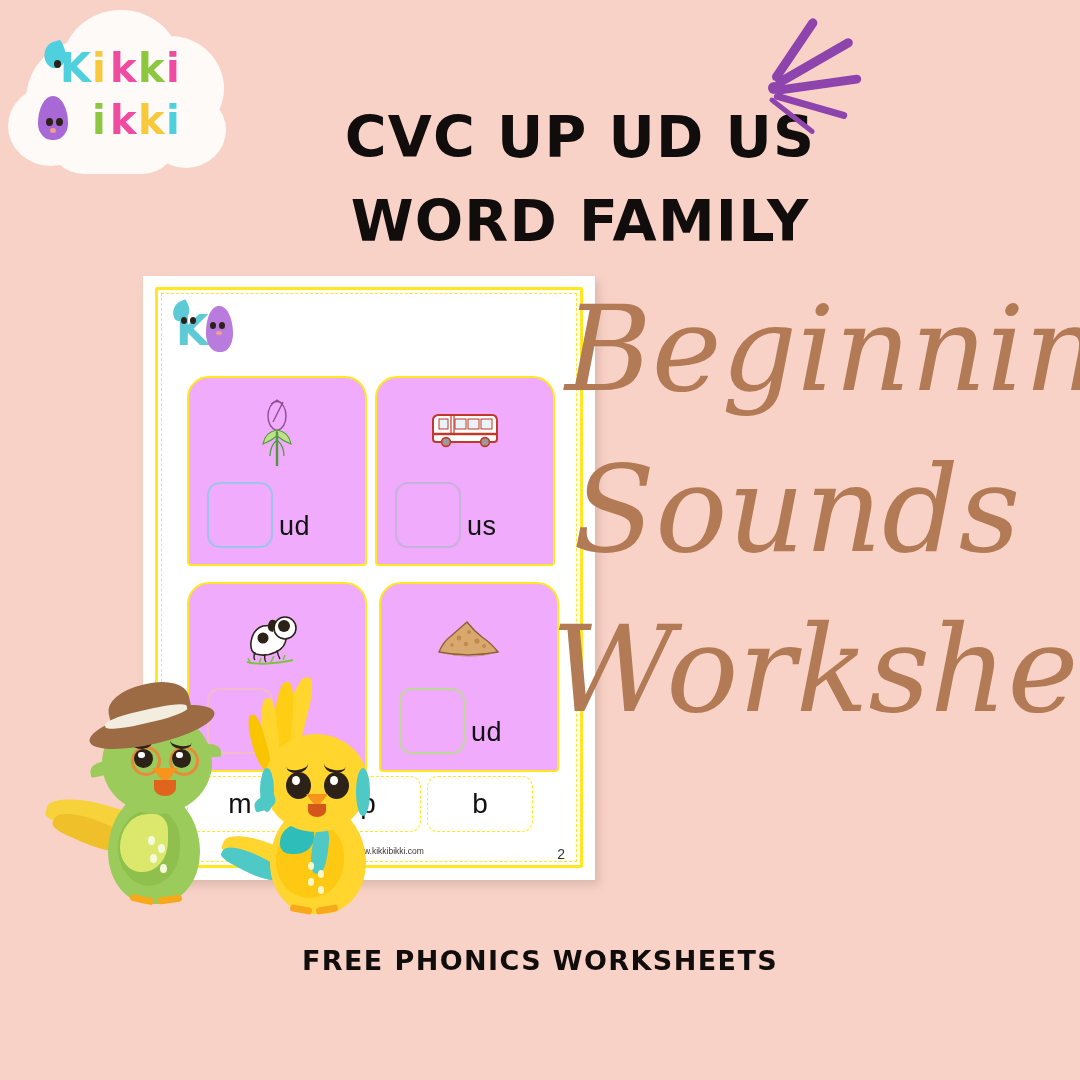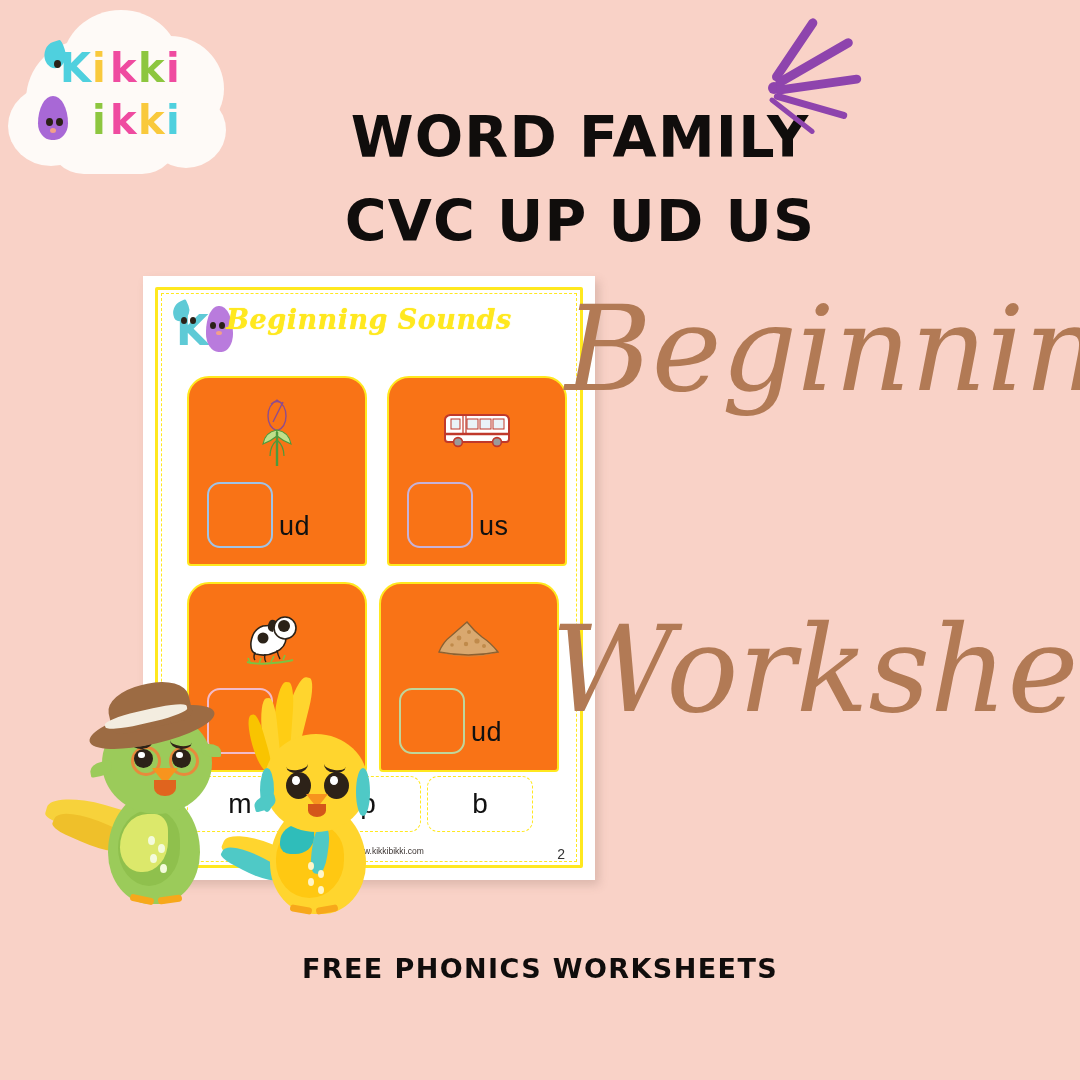--- a/index.html
+++ b/index.html
@@ -58,22 +58,22 @@
 
   .ws-title{position:absolute;left:0;right:0;top:28px;text-align:center;
      color:#FFE81F;font-size:27px;font-style:italic;font-weight:700;
      font-family:"DejaVu Serif",serif;letter-spacing:.5px;
      text-shadow:0 0 1px #ffe81f;}
   .ws-sub{position:absolute;left:0;right:0;top:60px;text-align:center;
      color:#2e2a27;font-size:14.5px;font-weight:500;letter-spacing:.1px;}
 
   .grid{position:absolute;left:44px;top:100px;width:368px;height:392px;}
   .cell{position:absolute;width:176px;height:186px;border:2.4px solid #FFE81F;
-     border-radius:22px 22px 4px 4px;background:#f97316;}
-  .c0{left:0;top:0}.c1{left:200px;top:0}.c2{left:0;top:206px}.c3{left:192px;top:206px}
+     border-radius:22px 22px 4px 4px;background:#f0abfc;}
+  .c0{left:0;top:0}.c1{left:188px;top:0}.c2{left:0;top:206px}.c3{left:192px;top:206px}
 
   .pic{position:absolute;left:0;right:0;top:14px;height:78px;}
   .ansbox{position:absolute;left:18px;bottom:16px;width:62px;height:62px;
      border-radius:13px;border:2px solid #9FC3E8;}
   .answord{position:absolute;left:90px;bottom:22px;font-size:27px;color:#111;
      font-weight:400;font-family:"Liberation Sans",sans-serif;letter-spacing:.5px;}
 
   
   .tiles{position:absolute;left:44px;top:500px;width:368px;height:56px;}
   .tile{position:absolute;width:104px;height:54px;border:1.8px dashed #FFE81F;
@@ -105,21 +105,21 @@
   .bd-tail{position:absolute;border-radius:60% 20% 60% 20%;}
   .bd-foot{position:absolute;background:#F7A81B;border-radius:3px;}
   .hat-brim{position:absolute;background:#9C6B43;border-radius:50%;}
   .hat-top{position:absolute;background:#9C6B43;border-radius:46% 46% 18% 18%;}
   .hat-band{position:absolute;background:#F3EDE0;border-radius:40%;}
   .crest{position:absolute;background:#FFD52E;border-radius:60% 10% 60% 10%;}
 
   
   .foot1{position:absolute;left:0;right:0;top:945px;text-align:center;
      font-size:27px;font-weight:700;color:#100d0c;letter-spacing:1.4px;
-     font-family:"DejaVu Sans",sans-serif;margin-top:8px;}
+     font-family:"DejaVu Sans",sans-serif;}
   .foot2{position:absolute;left:0;right:0;top:1002px;text-align:center;
      font-size:26px;font-weight:600;color:#100d0c;letter-spacing:1.4px;
      font-family:"DejaVu Sans",sans-serif;}
 </style>
 </head>
 <body>
 
 <div class="stage">
 
   <div class="cloud">
@@ -153,22 +153,22 @@
         <span class="logo-ch" style="left:8px;color:#A868D6;opacity:0;">B</span>
         <span class="logo-ch" style="left:32px;color:#8DC63F;">i</span>
         <span class="logo-ch" style="left:50px;color:#EF4BA0;">k</span>
         <span class="logo-ch" style="left:78px;color:#F9C93C;">k</span>
         <span class="logo-ch" style="left:106px;color:#4FD0DE;">i</span>
       </div>
     </div>
   </div>
 
   <div class="title">
+    <span>CVC UP UD US</span>
     <span>WORD FAMILY</span>
-    <span>CVC UP UD US</span>
   </div>
 
   <div class="burst">
     <i class="dot" style="left:8px;top:52px;"></i>
     <i style="left:14px;top:46px;width:74px;height:9px;transform:rotate(-56deg);"></i>
     <i style="left:16px;top:50px;width:88px;height:9px;transform:rotate(-30deg);"></i>
     <i style="left:16px;top:56px;width:86px;height:9px;transform:rotate(-8deg);"></i>
     <i style="left:14px;top:62px;width:76px;height:7px;transform:rotate(16deg);"></i>
     <i style="left:10px;top:66px;width:56px;height:5px;transform:rotate(38deg);"></i>
   </div>
@@ -185,21 +185,20 @@
           <b style="left:9px"></b>
       </span>
       <span class="kbb"></span>
       <span class="tinyeyes" style="left:34px;top:20px;">
         <b style="left:0"></b>
           <b style="left:9px"></b>
       </span>
       <span style="position:absolute;left:40px;top:29px;width:6px;height:4px;background:#F2A08A;border-radius:50%;"></span>
     </div>
 
-    <div class="ws-title">Beginning Sounds</div>
 
     <div class="grid">
 
       <div class="cell c0">
         <div class="pic">
           <svg width="100%" height="78" viewBox="0 0 100 78">
             <g fill="none" stroke="#8E4C8E" stroke-width="1.4">
               <path d="M50 8 q-9 5 -9 16 q0 11 9 15 q9 -4 9 -15 q0 -11 -9 -16z"></path>
               <path d="M44 12 q6 -5 12 0"></path>
               <path d="M46 30 q6 -12 10 -20"></path>
@@ -283,20 +282,21 @@
         <span>b</span>
       </div>
     </div>
 
     <div class="copyr">Copyright © 2021 www.kikkibikki.com</div>
     <div class="pageno">2</div>
   </div>
 
   <div class="script">
     <div class="l1">Beginning</div>
+    <div class="l2">Sounds</div>
     <div class="l3">Worksheets</div>
   </div>
 
   <div class="bird" style="left:46px;top:684px;width:200px;height:230px;">
 
     <div class="bd-tail" style="left:0px;top:118px;width:92px;height:30px;background:#F7D23B;transform:rotate(16deg);"></div>
     <div class="bd-tail" style="left:6px;top:136px;width:84px;height:26px;background:#EFC02A;transform:rotate(24deg);"></div>
 
     <div class="bd-body" style="left:62px;top:108px;width:92px;height:112px;background:#9BCB5A;"></div>
     <div class="bd-body" style="left:72px;top:126px;width:62px;height:76px;background:#8FC04D;border-radius:50% 40% 50% 50%;"></div>

